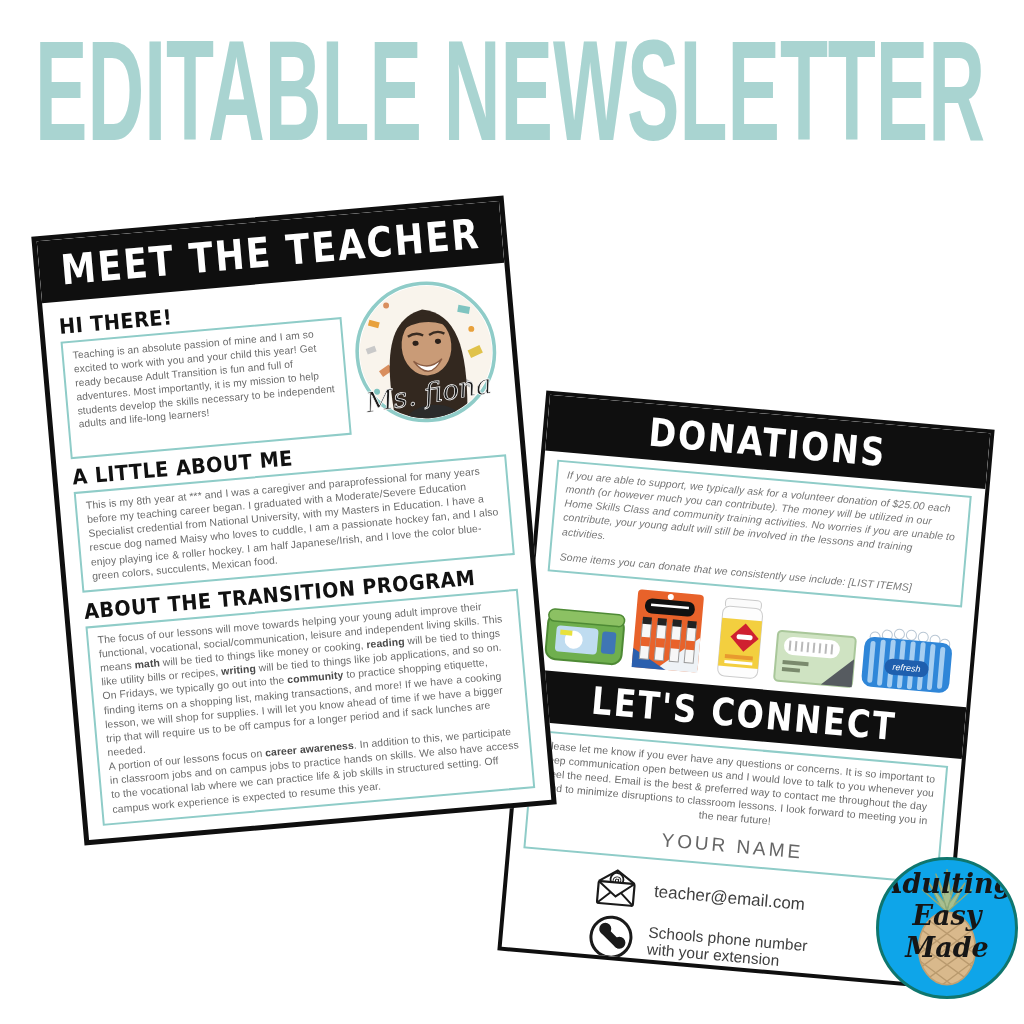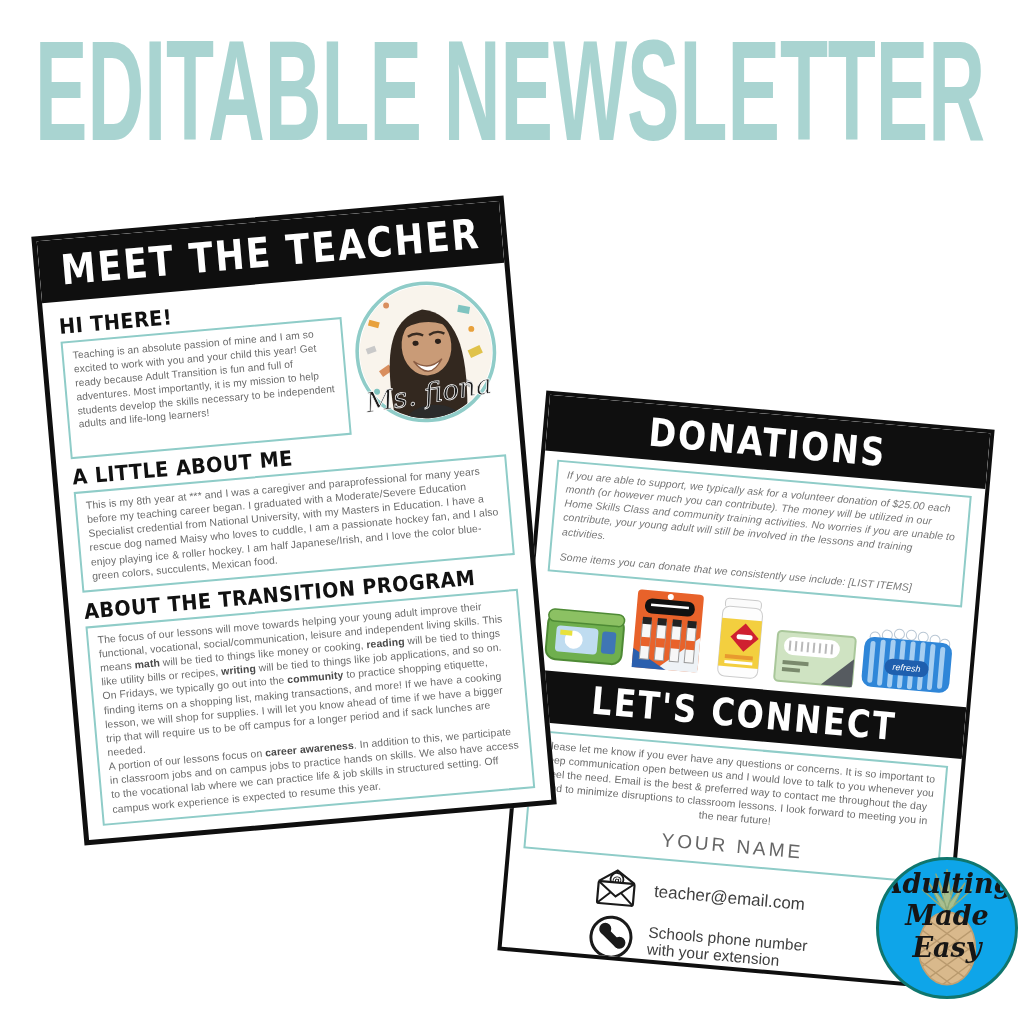--- a/index.html
+++ b/index.html
@@ -257,18 +257,18 @@
           </clipPath>
         </defs>
       <ellipse cx="60" cy="78" rx="25" ry="32" fill="#d9b98c" stroke="#c2a071" stroke-width="1.5"></ellipse>
       <g clip-path="url(#pineclip)" stroke="#b99a6e" stroke-width="1.2">
         <path d="M30,56 L96,104 M26,68 L90,114 M34,46 L100,94 M24,80 L80,122"></path>
         <path d="M90,56 L24,104 M94,68 L30,114 M86,46 L20,94 M96,80 L40,122"></path>
       </g>
     </svg>
     <div class="logo-text">
       <div>Adulting</div>
+      <div>Easy</div>
       <div>Made</div>
-      <div>Easy</div>
     </div>
   </div>
 
 </div>
 
 </body></html>

